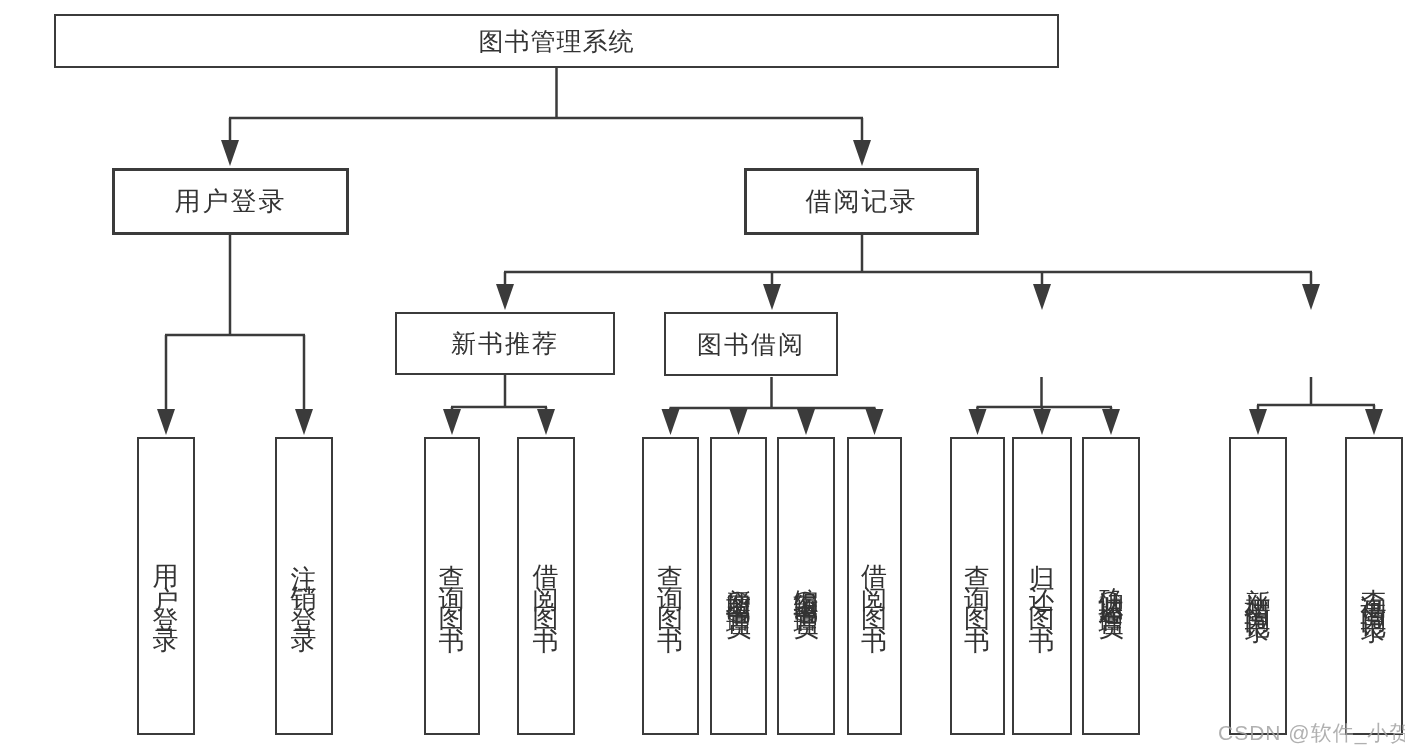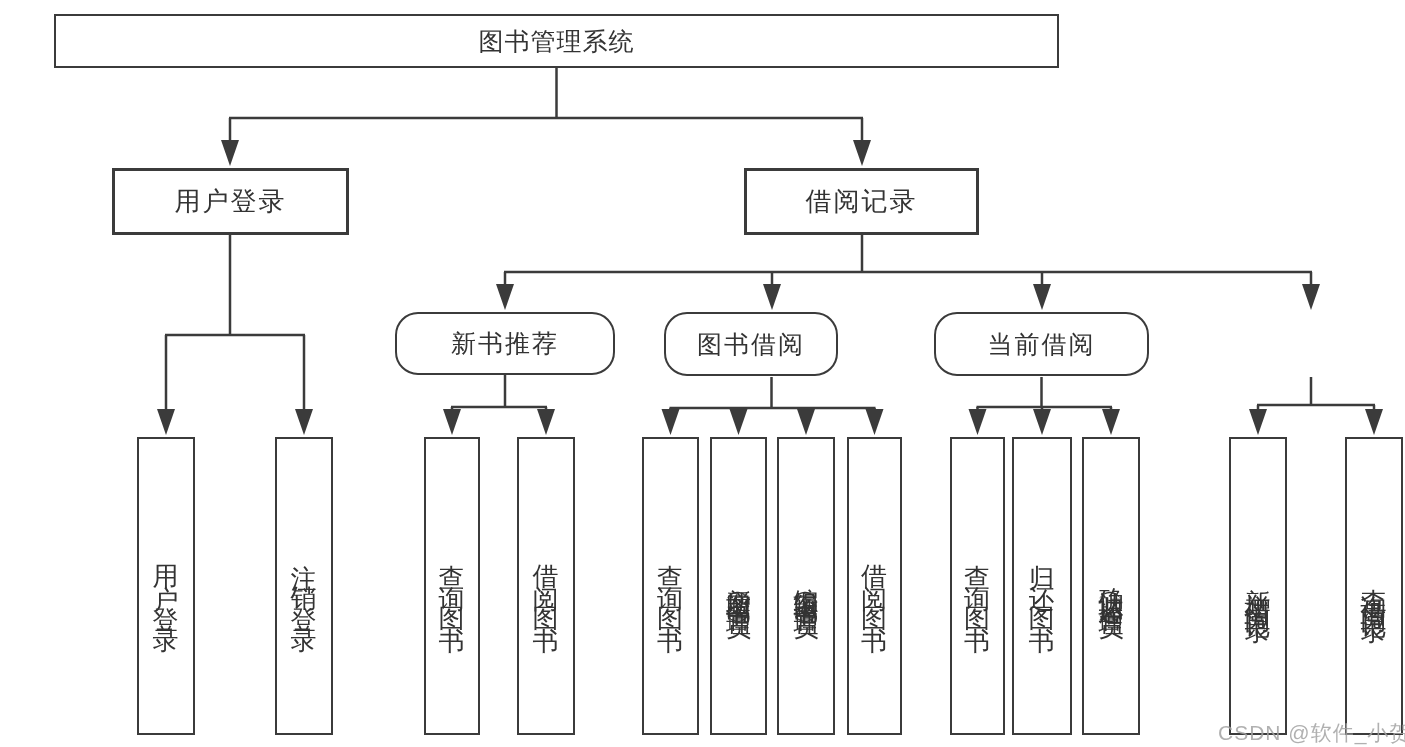--- a/index.html
+++ b/index.html
@@ -17,21 +17,21 @@
     box-sizing:border-box;
     background:#ffffff;
     border:2.5px solid var(--line,#3b3b3b);
     color:var(--ink,#333333);
     display:flex;align-items:center;justify-content:center;
     z-index:2;
     text-align:center;
   }
   .node.root{font-size:25px;letter-spacing:1px;}
   .node.lvl2{border-width:3px;font-size:26px;letter-spacing:2px;}
-  .node.lvl3{font-size:25px;letter-spacing:2px;border-radius:23px;}
+  .node.lvl3{font-size:25px;letter-spacing:2px;}
   .node.leaf{
     font-size:26px;
     z-index:2;
   }
   .node.leaf .vtxt{
     writing-mode:vertical-lr;
     line-height:1;
     white-space:nowrap;
   }
   .node.leaf.short .vtxt{letter-spacing:21px;}
@@ -118,23 +118,20 @@
   <div class="node lvl2" style="left:712px;top:168px;width:235px;height:67px">
     <span>借阅记录</span>
   </div>
 
   <div class="node lvl3" style="left:363px;top:312px;width:220px;height:63px">
     <span>新书推荐</span>
   </div>
   <div class="node lvl3" style="left:632px;top:312px;width:174px;height:64px">
     <span>图书借阅</span>
   </div>
-  <div class="node lvl3" style="left:902px;top:312px;width:215px;height:64px">
-    <span>当前借阅</span>
-  </div>
 
   <div class="node leaf short" style="left:105px;top:437px;width:58px;height:298px">
     <span class="vtxt">用户登录</span>
   </div>
   <div class="node leaf short" style="left:243px;top:437px;width:58px;height:298px">
     <span class="vtxt">注销登录</span>
   </div>
 
   <div class="node leaf short" style="left:392px;top:437px;width:56px;height:298px">
     <span class="vtxt">查询图书</span>

